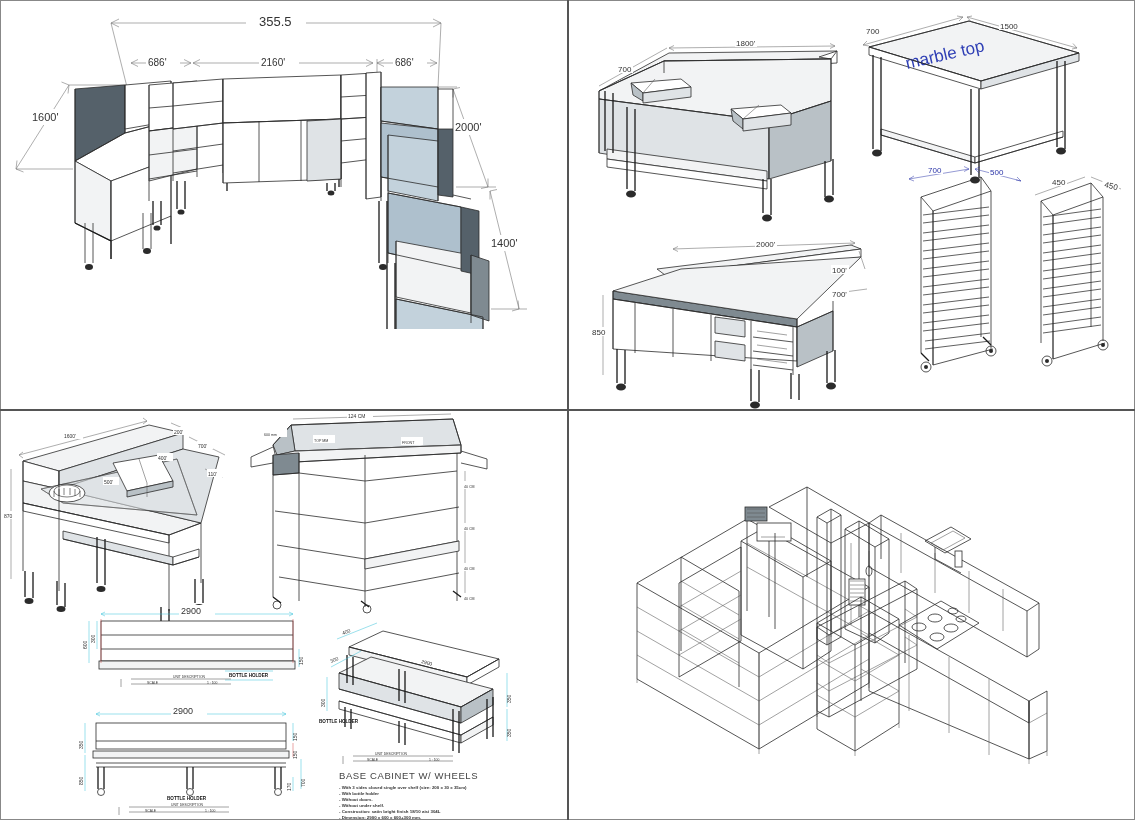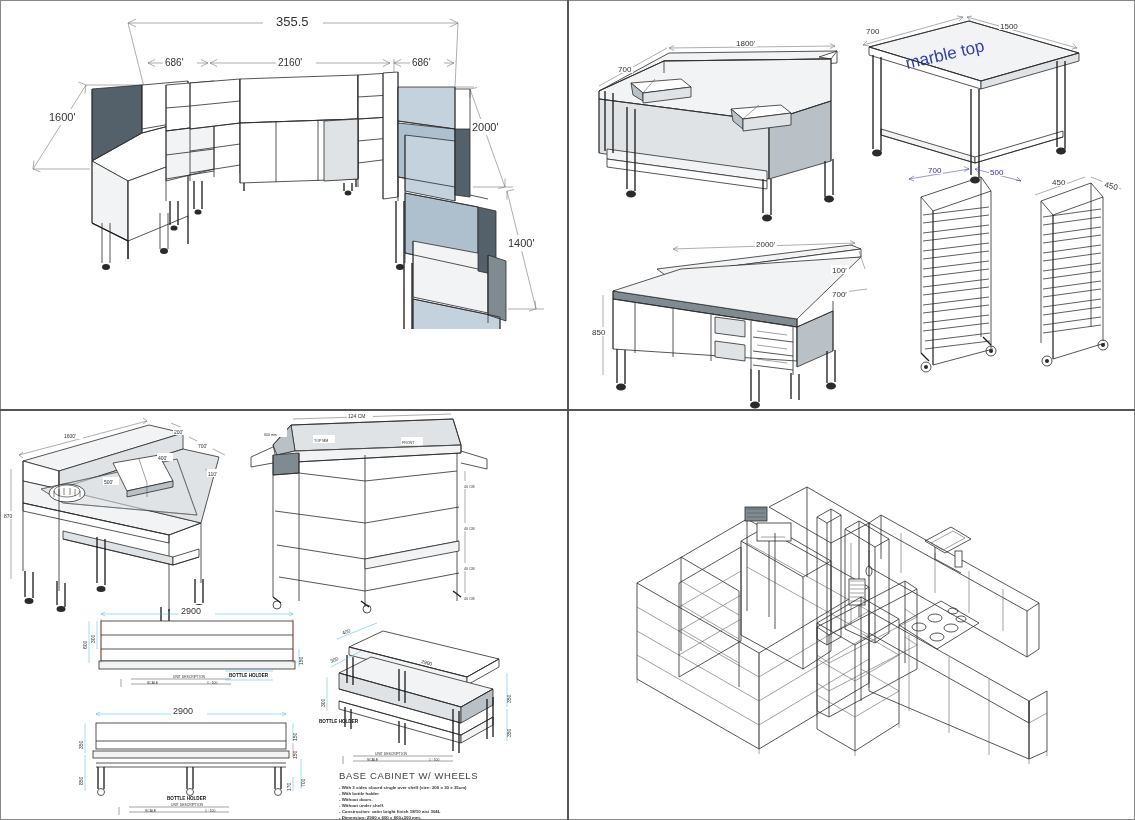--- a/index.html
+++ b/index.html
@@ -12,21 +12,21 @@
 
   
   .divider-v{position:absolute;left:567px;top:0;width:1.5px;height:820px;background:#555;}
   .divider-h{position:absolute;left:0;top:409px;width:1135px;height:1.5px;background:#555;}
   .edge-l{position:absolute;left:0;top:0;width:1px;height:820px;background:#888;}
   .edge-t{position:absolute;left:0;top:0;width:1135px;height:1px;background:#888;}
   .edge-r{position:absolute;left:1134px;top:0;width:1px;height:820px;background:#888;}
   .edge-b{position:absolute;left:0;top:819px;width:1135px;height:1px;background:#888;}
 
   .panel{position:absolute;overflow:hidden;}
-  #panel-tl{left:18px;top:1px;width:566px;height:328px;}
+  #panel-tl{left:1px;top:1px;width:566px;height:328px;}
   #panel-tr{left:569px;top:1px;width:565px;height:408px;}
   #panel-bl{left:1px;top:411px;width:566px;height:448px;}
   #panel-br{left:569px;top:411px;width:565px;height:408px;}
 
   svg{display:block;}
 
   
   .dim{font-family:"Liberation Sans",sans-serif;fill:#333;}
   .dim-lg{font-size:13px;}
   .dim-md{font-size:8px;}

